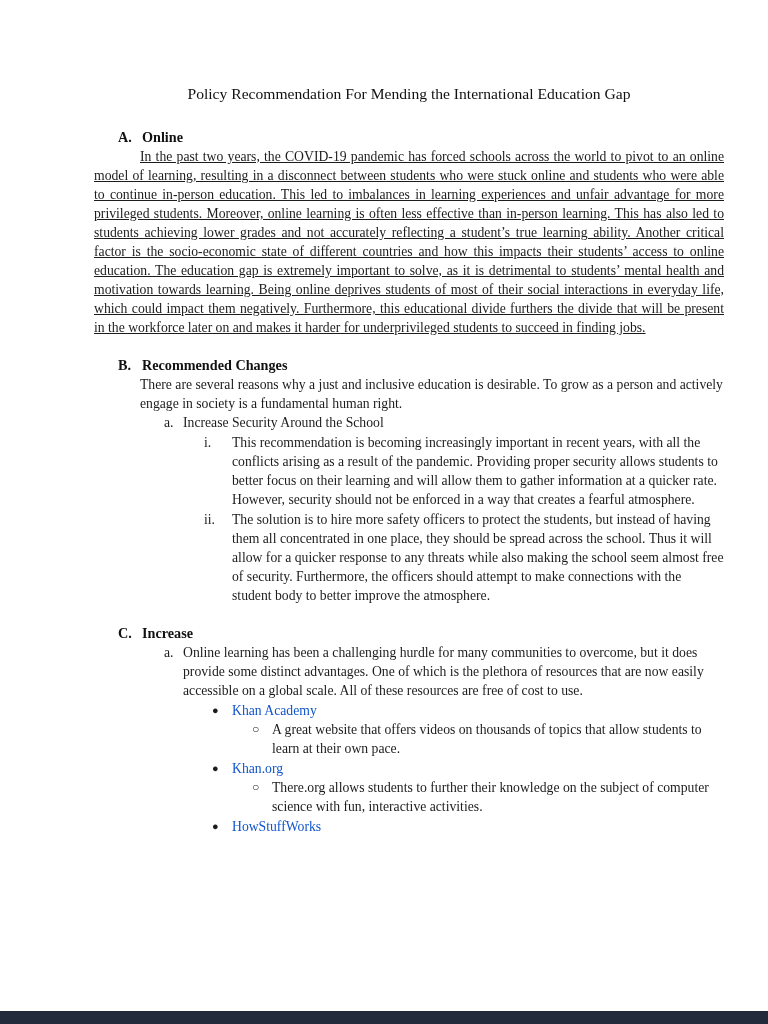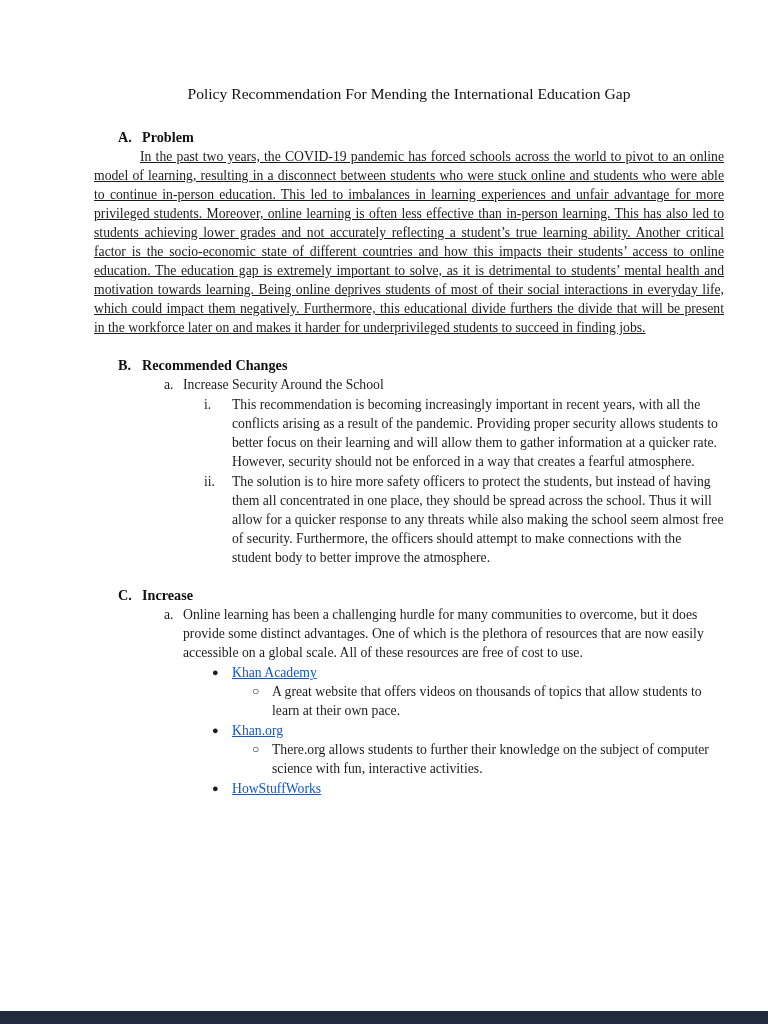--- a/index.html
+++ b/index.html
@@ -74,49 +74,49 @@
     line-height: 19px;
   }
   .sub-bullet-item { margin-left: 158px; }
   .sub-bullet-item .bullet-glyph {
     flex: 0 0 20px;
     font-size: 12px;
     line-height: 19px;
   }
   .doc-link {
     color: #1155cc;
-    text-decoration: underline;
     cursor: pointer;
   }
   .flex-fill { flex: 1 1 auto; }
   .footer-bar {
     position: absolute;
     left: 0; right: 0; bottom: 0;
     height: 13px;
     background: #222b3c;
   }
 </style>
 </head>
 <body>
 
 <div class="viewport">
   <div class="doc-page">
 
     <div class="doc-title">Policy Recommendation For Mending the International Education Gap</div>
 
     <div class="section-heading">
       <span class="sec-label">A.</span>
-      <span>Problem</span>
+      <span>Online</span>
     </div>
     <div class="para-justified">In the past two years, the COVID-19 pandemic has forced schools across the world to pivot to an online model of learning, resulting in a disconnect between students who were stuck online and students who were able to continue in-person education. This led to imbalances in learning experiences and unfair advantage for more privileged students. Moreover, online learning is often less effective than in-person learning. This has also led to students achieving lower grades and not accurately reflecting a student’s true learning ability. Another critical factor is the socio-economic state of different countries and how this impacts their students’ access to online education. The education gap is extremely important to solve, as it is detrimental to students’ mental health and motivation towards learning. Being online deprives students of most of their social interactions in everyday life, which could impact them negatively. Furthermore, this educational divide furthers the divide that will be present in the workforce later on and makes it harder for underprivileged students to succeed in finding jobs.</div>
 
     <div class="section-heading">
       <span class="sec-label">B.</span>
       <span>Recommended Changes</span>
     </div>
+    <div class="para-indent">There are several reasons why a just and inclusive education is desirable. To grow as a person and actively engage in society is a fundamental human right.</div>
 
     <div class="hang sub-a">
       <span class="sub-label">a.</span>
       <span class="flex-fill">Increase Security Around the School</span>
     </div>
 
     <div class="hang roman-item">
       <span class="roman-label">i.</span>
       <span class="flex-fill">This recommendation is becoming increasingly important in recent years, with all the conflicts arising as a result of the pandemic. Providing proper security allows students to better focus on their learning and will allow them to gather information at a quicker rate. However, security should not be enforced in a way that creates a fearful atmosphere.</span>
     </div>

